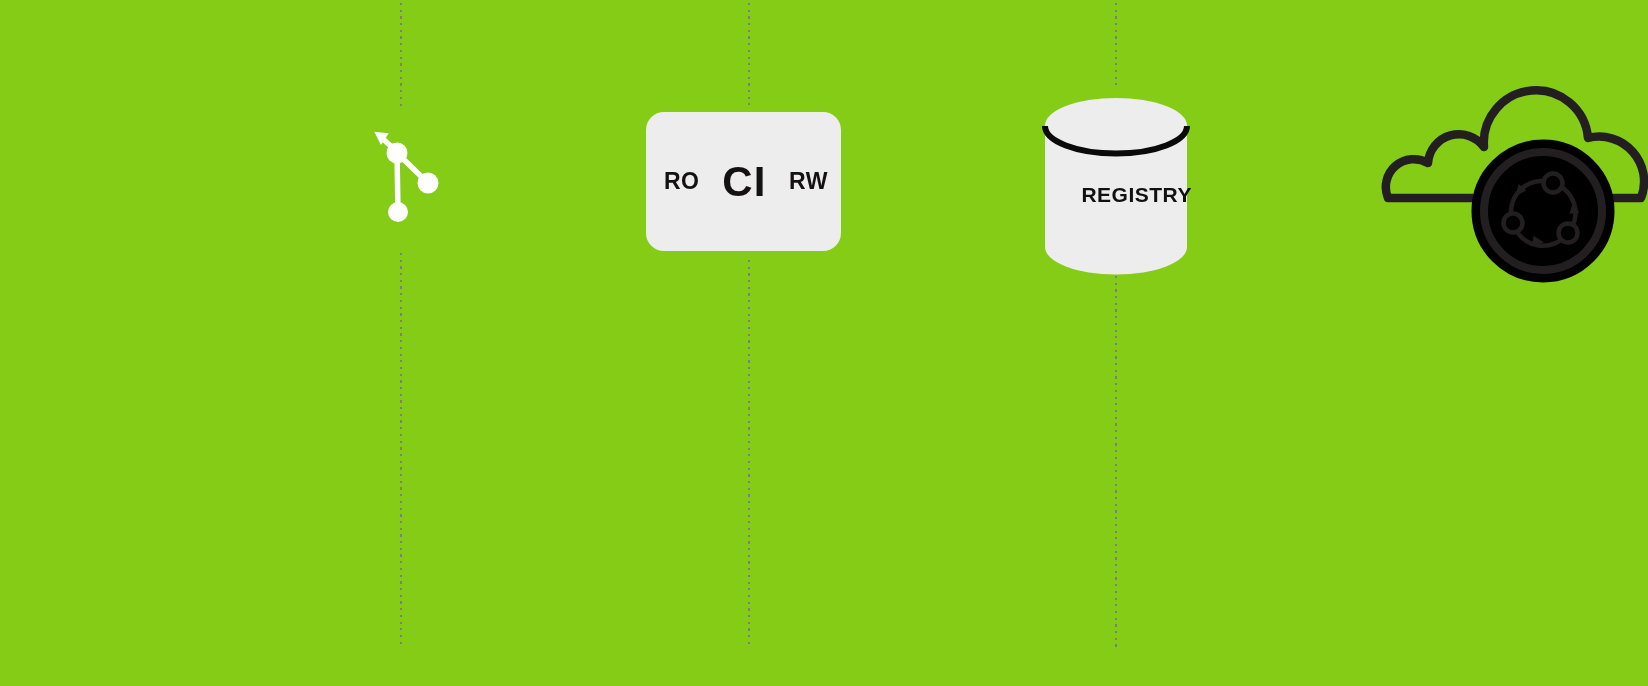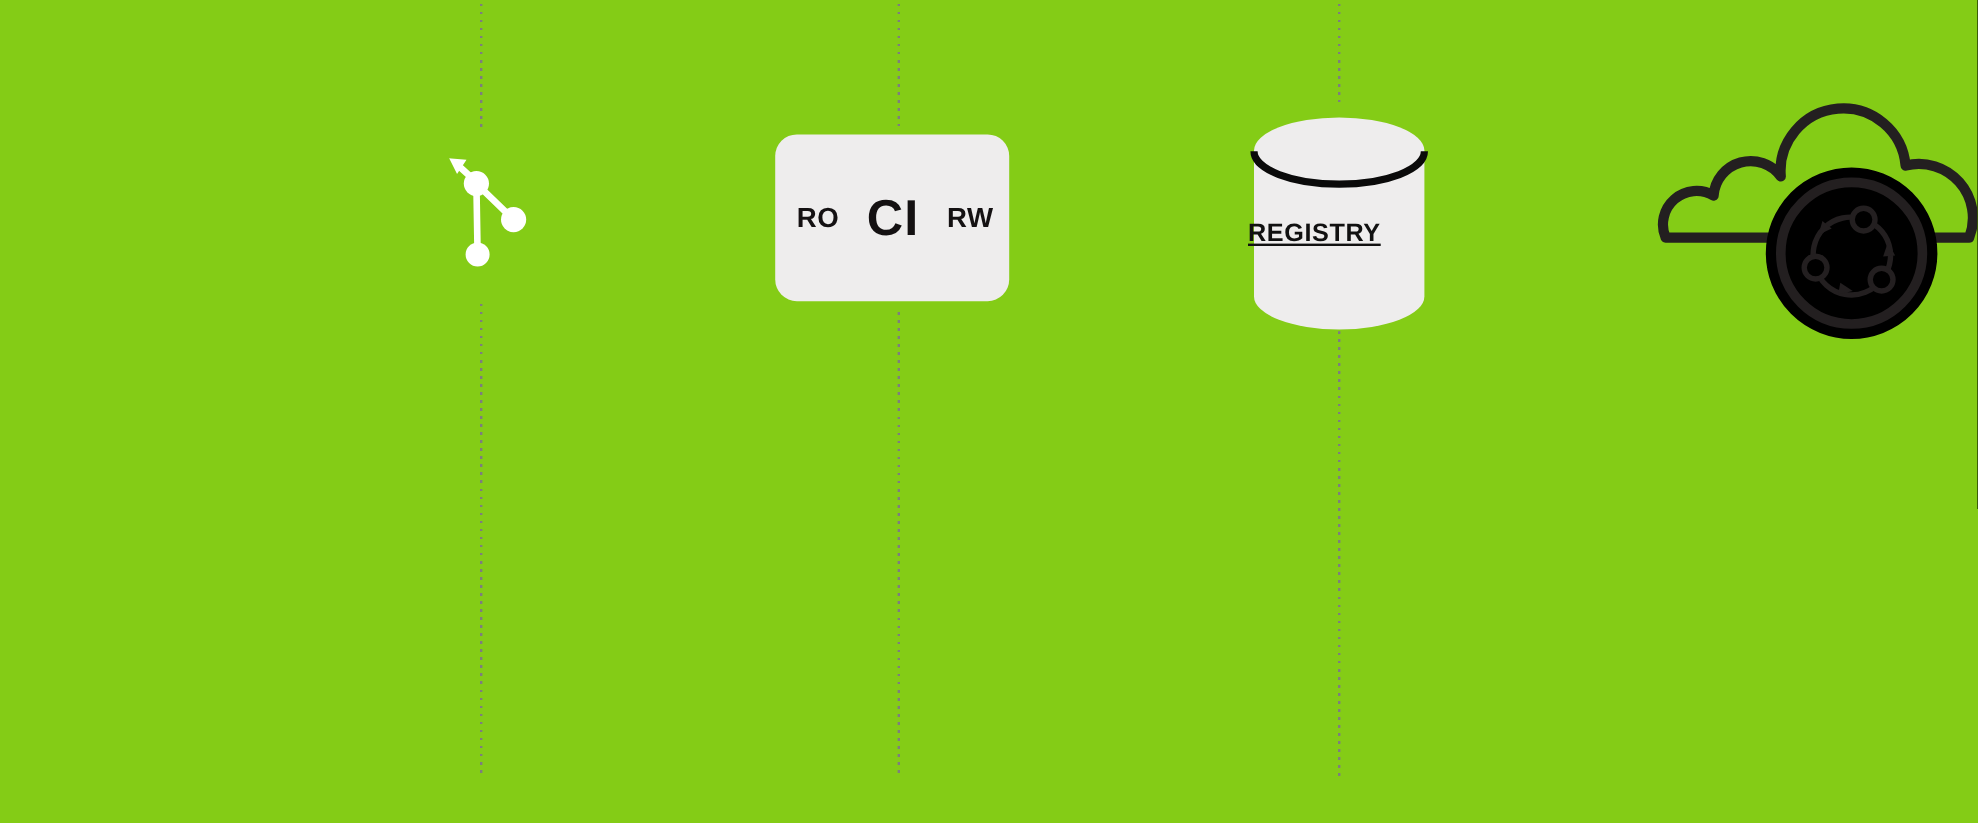--- a/index.html
+++ b/index.html
@@ -16,22 +16,22 @@
   .ci-box {
     position:absolute; left:646px; top:112px; width:195px; height:139px;
     background:#eeeded; border-radius:18px;
     display:flex; align-items:center; justify-content:space-between;
     box-sizing:border-box; padding:0 13px 0 18px; color:#141112;
   }
   .ci-side { font-size:23px; font-weight:bold; letter-spacing:0.5px; }
   .ci-main { font-size:42px; font-weight:bold; letter-spacing:1px; }
   .registry-label {
     position:absolute; left:1040px; top:183px; width:152px;
-    text-align:left; font-size:21px; font-weight:bold;
-    letter-spacing:0.5px; color:#111111;text-decoration:underline;
+    text-align:right; font-size:21px; font-weight:bold;
+    letter-spacing:0.5px; color:#111111;
   }
 </style>
 </head>
 <body>
 
 <div class="canvas">
 
   <div class="dot-seg" style="left:400px; top:3px;  height:107px;"></div>
   <div class="dot-seg" style="left:400px; top:253px; height:394px;"></div>
   <div class="dot-seg" style="left:748px; top:3px;  height:102px;"></div>

